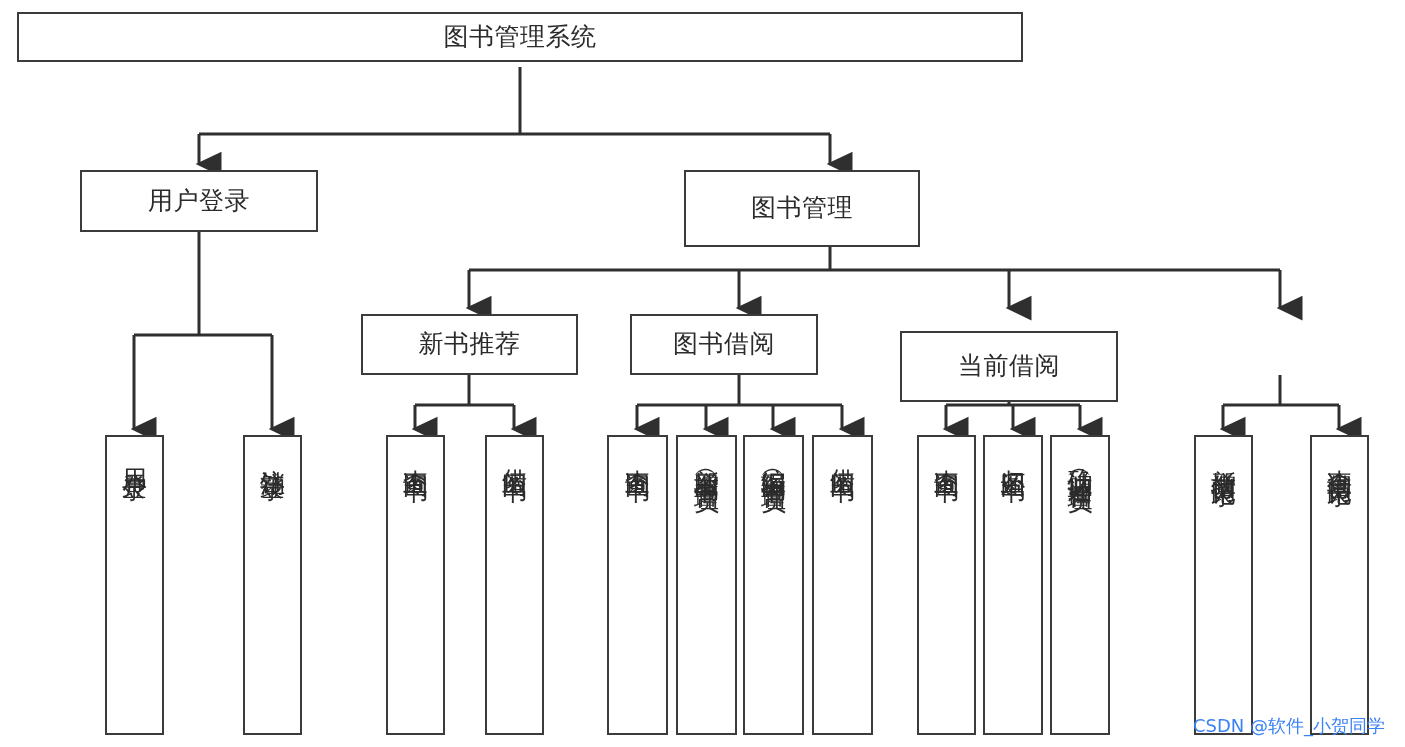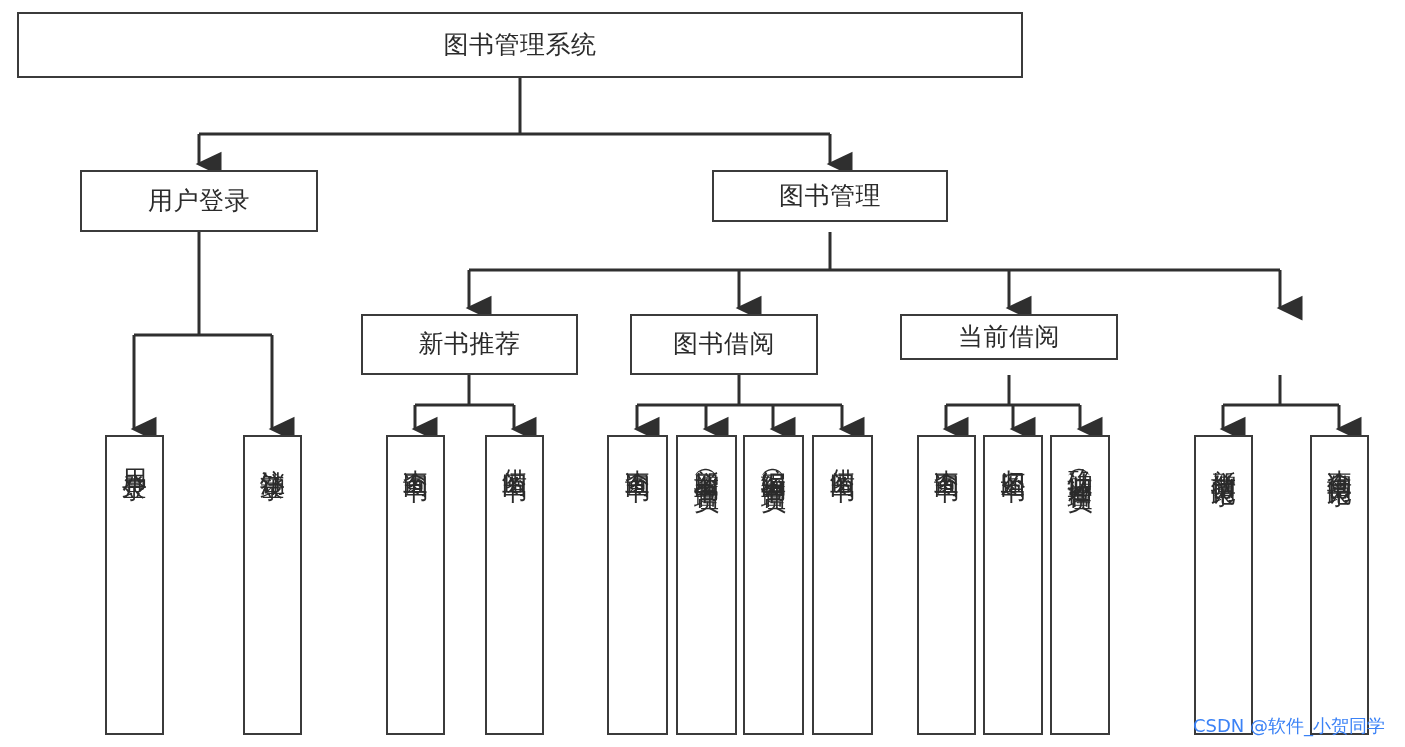--- a/index.html
+++ b/index.html
@@ -115,38 +115,38 @@
       <path d="M 1013 405 L 1013 429" marker-end="url(#arrow)"></path>
       <path d="M 1080 405 L 1080 429" marker-end="url(#arrow)"></path>
 
       <path d="M 1280 375 L 1280 405"></path>
       <path d="M 1223 405 L 1339 405"></path>
       <path d="M 1223 405 L 1223 429" marker-end="url(#arrow)"></path>
       <path d="M 1339 405 L 1339 429" marker-end="url(#arrow)"></path>
     </g>
   </svg>
 
-  <div class="node horizontal" style="left:17px; top:12px; width:1006px; height:66px;">
+  <div class="node horizontal" style="left:17px; top:12px; width:1006px; height:50px;">
     <span class="label">图书管理系统</span>
   </div>
 
   <div class="node horizontal" style="left:80px; top:170px; width:238px; height:62px;">
     <span class="label">用户登录</span>
   </div>
-  <div class="node horizontal" style="left:712px; top:170px; width:236px; height:52px;">
+  <div class="node horizontal" style="left:684px; top:170px; width:236px; height:77px;">
     <span class="label">图书管理</span>
   </div>
 
   <div class="node horizontal" style="left:361px; top:314px; width:217px; height:61px;">
     <span class="label">新书推荐</span>
   </div>
   <div class="node horizontal" style="left:630px; top:314px; width:188px; height:61px;">
     <span class="label">图书借阅</span>
   </div>
-  <div class="node horizontal" style="left:900px; top:314px; width:218px; height:46px;">
+  <div class="node horizontal" style="left:900px; top:331px; width:218px; height:71px;">
     <span class="label">当前借阅</span>
   </div>
 
   <div class="node vertical" style="left:105px; top:435px; width:59px; height:300px;">
     <span class="label">用户登录</span>
   </div>
   <div class="node vertical" style="left:243px; top:435px; width:59px; height:300px;">
     <span class="label">注销登录</span>
   </div>
 

